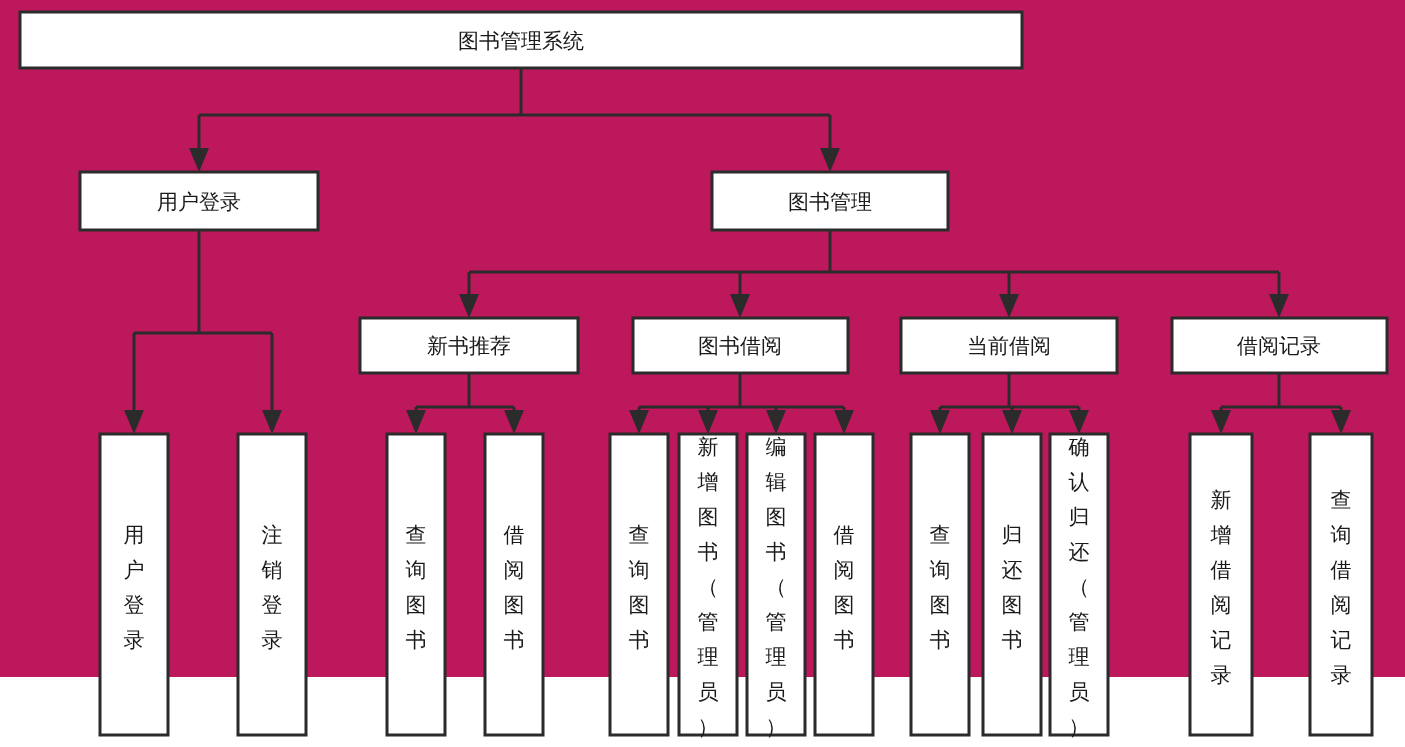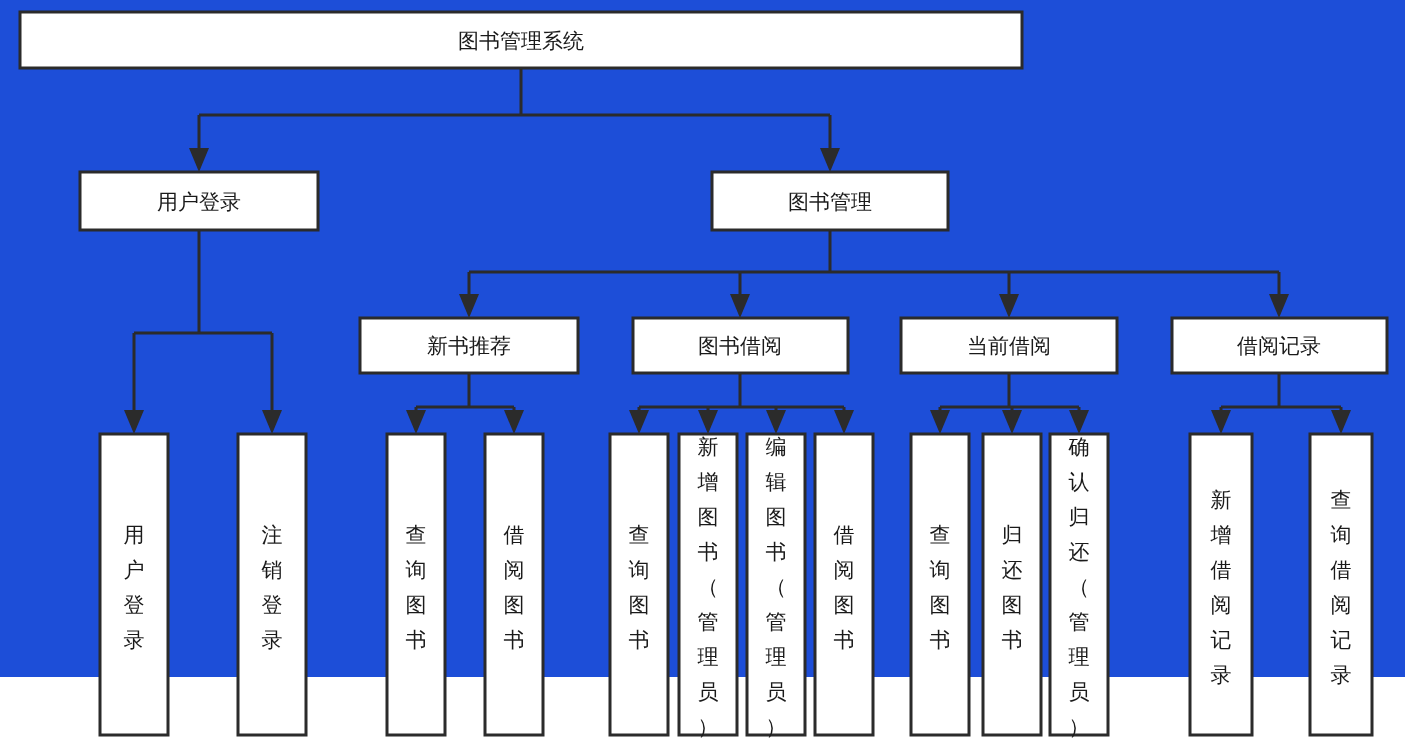--- a/index.html
+++ b/index.html
@@ -10,21 +10,21 @@
   body {
     width: 1405px;
     height: 747px;
     font-family: "Liberation Sans", "DejaVu Sans", sans-serif;
     overflow: hidden;
   }
   #chart-root {
     position: relative;
     width: 1405px;
     height: 677px;
-    background: #1d4ed8;
+    background: #be185d;
   }
   svg.diagram {
     position: absolute;
     left: 0;
     top: 0;
     width: 1405px;
     height: 747px;
     display: block;
   }
   .node-box {

